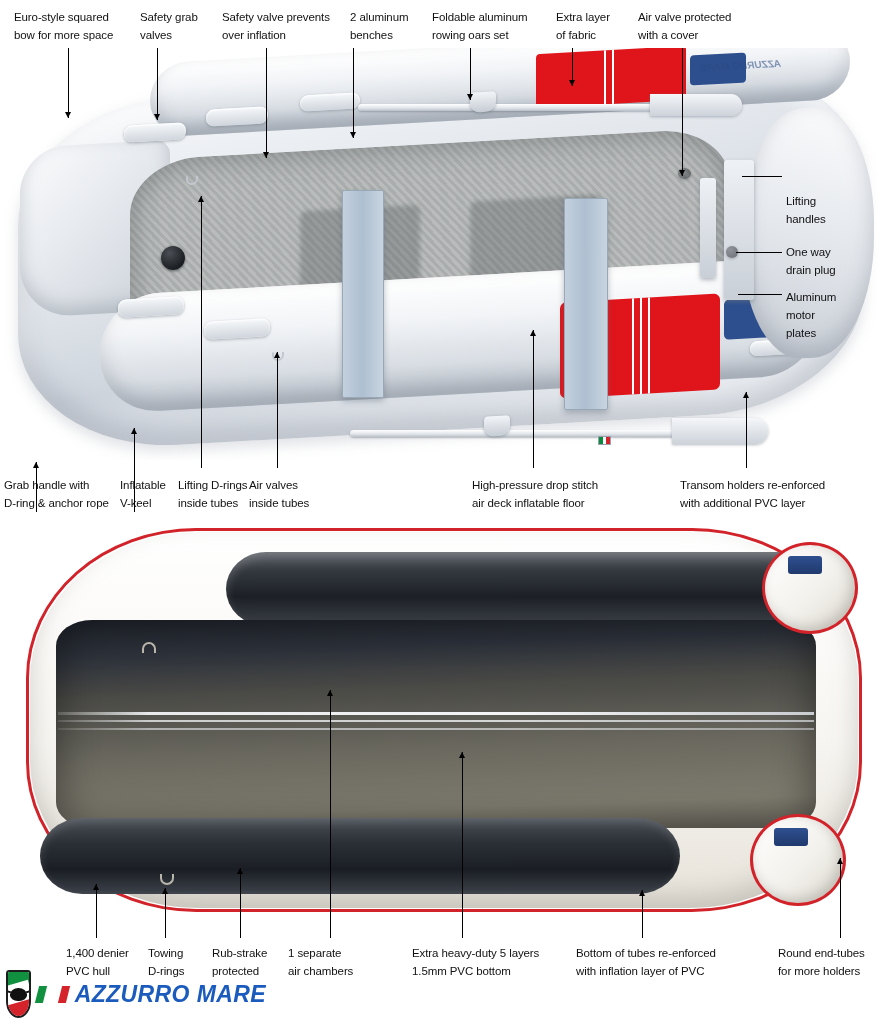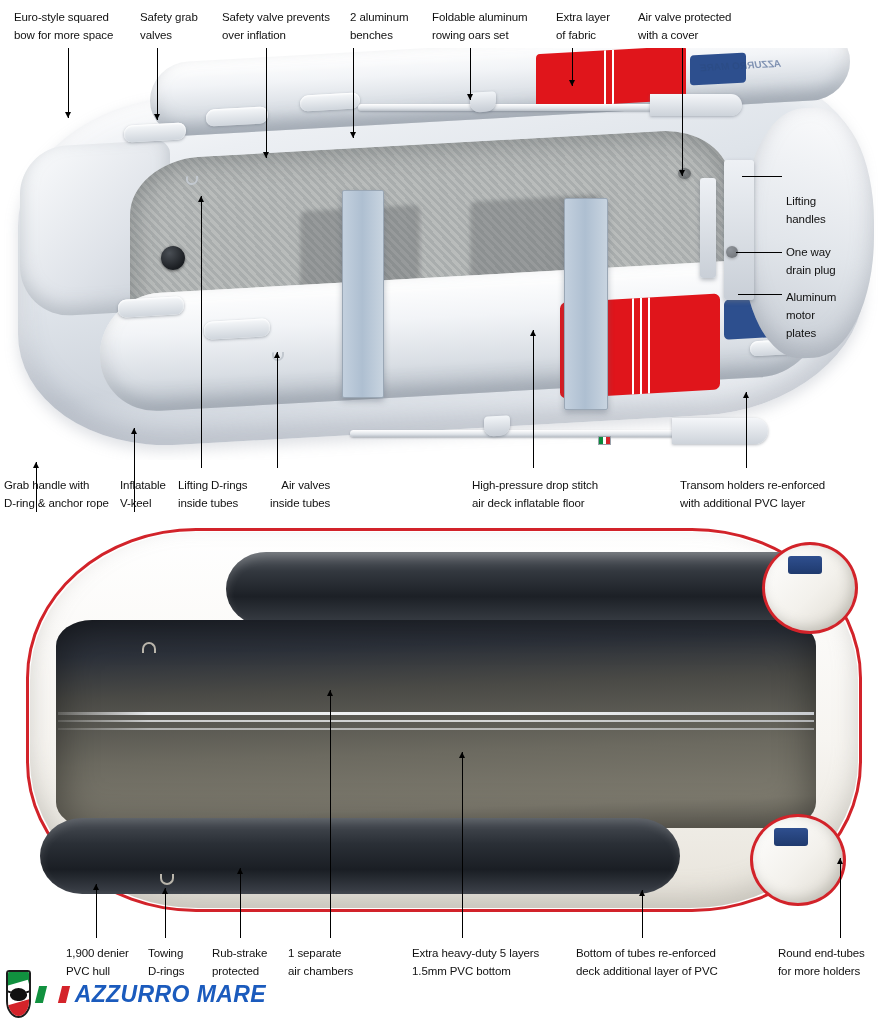--- a/index.html
+++ b/index.html
@@ -394,54 +394,54 @@
       <div class="leader v" style="left: 36px; top: 462px; height: 50px;"></div>
       <div class="arrowhead up" style="left: 33px; top: 462px;"></div>
       <div class="label" style="left: 120px; top: 476px;">Inflatable
 V-keel</div>
       <div class="leader v" style="left: 134px; top: 428px; height: 84px;"></div>
       <div class="arrowhead up" style="left: 131px; top: 428px;"></div>
       <div class="label" style="left: 178px; top: 476px;">Lifting D-rings
 inside tubes</div>
       <div class="leader v" style="left: 201px; top: 196px; height: 272px;"></div>
       <div class="arrowhead up" style="left: 198px; top: 196px;"></div>
-      <div class="label" style="left: 270px; top: 476px; text-align: right;">Air valves
+      <div class="label" style="left: 249px; top: 476px;">Air valves
 inside tubes</div>
       <div class="leader v" style="left: 277px; top: 352px; height: 116px;"></div>
       <div class="arrowhead up" style="left: 274px; top: 352px;"></div>
       <div class="label" style="left: 472px; top: 476px;">High-pressure drop stitch
 air deck inflatable floor</div>
       <div class="leader v" style="left: 533px; top: 330px; height: 138px;"></div>
       <div class="arrowhead up" style="left: 530px; top: 330px;"></div>
       <div class="label" style="left: 680px; top: 476px;">Transom holders re-enforced
 with additional PVC layer</div>
       <div class="leader v" style="left: 746px; top: 392px; height: 76px;"></div>
       <div class="arrowhead up" style="left: 743px; top: 392px;"></div>
-      <div class="label" style="left: 66px; top: 944px;">1,900 denier
+      <div class="label" style="left: 66px; top: 944px;">1,400 denier
 PVC hull</div>
       <div class="leader v" style="left: 96px; top: 884px; height: 54px;"></div>
       <div class="arrowhead up" style="left: 93px; top: 884px;"></div>
       <div class="label" style="left: 148px; top: 944px;">Towing
 D-rings</div>
       <div class="leader v" style="left: 165px; top: 888px; height: 50px;"></div>
       <div class="arrowhead up" style="left: 162px; top: 888px;"></div>
       <div class="label" style="left: 212px; top: 944px;">Rub-strake
 protected</div>
       <div class="leader v" style="left: 240px; top: 868px; height: 70px;"></div>
       <div class="arrowhead up" style="left: 237px; top: 868px;"></div>
       <div class="label" style="left: 288px; top: 944px;">1 separate
 air chambers</div>
       <div class="leader v" style="left: 330px; top: 690px; height: 248px;"></div>
       <div class="arrowhead up" style="left: 327px; top: 690px;"></div>
       <div class="label" style="left: 412px; top: 944px;">Extra heavy-duty 5 layers
 1.5mm PVC bottom</div>
       <div class="leader v" style="left: 462px; top: 752px; height: 186px;"></div>
       <div class="arrowhead up" style="left: 459px; top: 752px;"></div>
       <div class="label" style="left: 576px; top: 944px;">Bottom of tubes re-enforced
-deck additional layer of PVC</div>
+with inflation layer of PVC</div>
       <div class="leader v" style="left: 642px; top: 890px; height: 48px;"></div>
       <div class="arrowhead up" style="left: 639px; top: 890px;"></div>
       <div class="label" style="left: 778px; top: 944px;">Round end-tubes
 for more holders</div>
       <div class="leader v" style="left: 840px; top: 858px; height: 80px;"></div>
       <div class="arrowhead up" style="left: 837px; top: 858px;"></div>
       <div class="label" style="left: 786px; top: 192px;">Lifting
 handles</div>
       <div class="leader h" style="left: 742px; top: 176px; width: 40px;"></div>
       <div class="label" style="left: 786px; top: 243px;">One way

